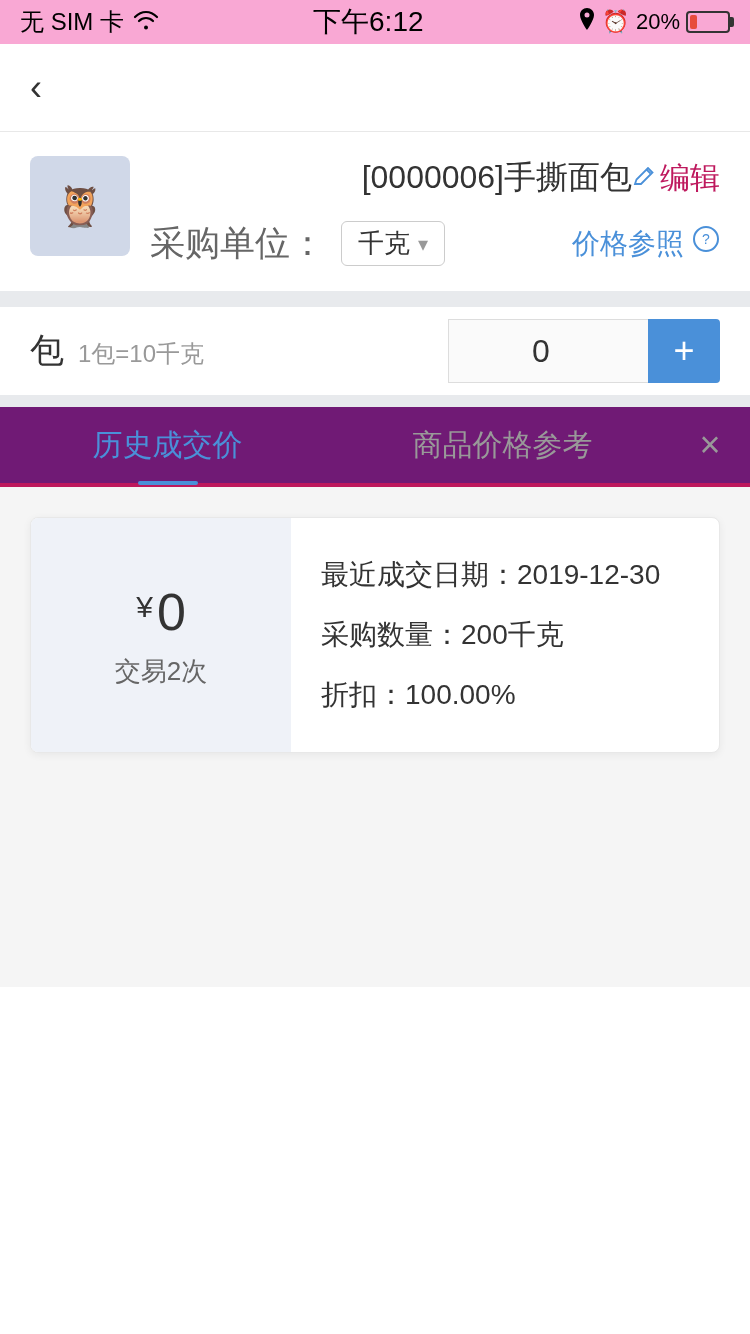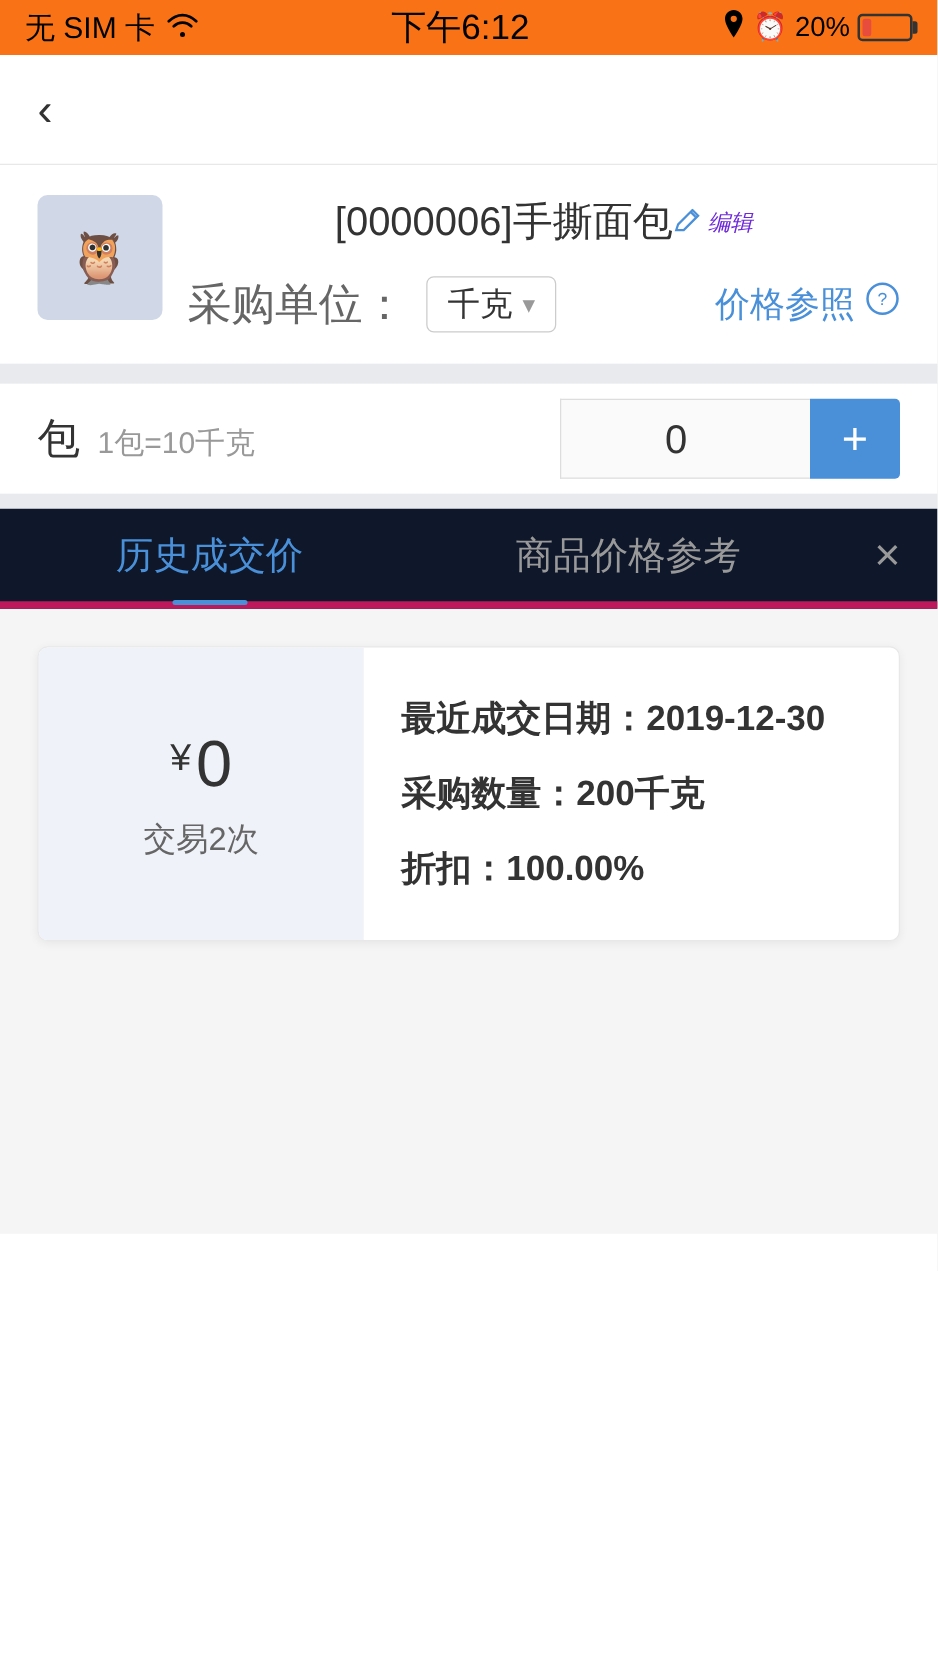--- a/index.html
+++ b/index.html
@@ -9,21 +9,21 @@
       min-height: 1334px;
       font-family: -apple-system, 'PingFang SC', 'Helvetica Neue', Arial, sans-serif;
       background: #f5f5f5;
       overflow-x: hidden;
     }
 
     
     .status-bar {
       width: 750px;
       height: 44px;
-      background: #f97316;
+      background: #f9a8d4;
       display: flex;
       align-items: center;
       justify-content: space-between;
       padding: 0 20px;
       font-size: 26px;
       color: #000;
     }
     .status-left { display: flex; align-items: center; gap: 8px; font-size: 24px; }
     .status-center { font-size: 28px; font-weight: 500; }
     .status-right { display: flex; align-items: center; gap: 6px; font-size: 22px; }
@@ -101,36 +101,35 @@
     .owl-icon {
       font-size: 40px;
       color: #8899bb;
     }
     .product-info {
       flex: 1;
     }
     .product-name-row {
       display: flex;
       align-items: center;
-      justify-content: center;
+      justify-content: flex-end;
       margin-bottom: 20px;
     }
     .product-name {
       font-size: 32px;
       color: #333;
       font-weight: 500;
     }
     .edit-btn {
-      font-size: 18px;
-      color: #6d28d9;
+      font-size: 30px;
+      color: #be185d;
       display: flex;
       align-items: center;
       gap: 6px;
       cursor: pointer;
-      font-style: italic;
     }
     .purchase-unit-row {
       display: flex;
       align-items: center;
       justify-content: space-between;
     }
     .purchase-unit-label {
       font-size: 35px;
       color: #666;
       margin-right: 16px;
@@ -219,26 +218,26 @@
 
     
     .divider-medium {
       width: 750px;
       height: 12px;
       background: #e8eaed;
     }
 
     
     .tab-bar {
-      background: #0f172a;
+      background: #701a75;
       display: flex;
       align-items: center;
       position: relative;
       height: 80px;
-      border-bottom: 6px solid #be185d;
+      border-bottom: 4px solid #be185d;
     }
     .tab-item {
       flex: 1;
       display: flex;
       align-items: center;
       justify-content: center;
       height: 80px;
       font-size: 30px;
       color: #999;
       cursor: pointer;
@@ -314,21 +313,20 @@
       color: #666;
       margin-top: 12px;
     }
     .trans-right {
       flex: 1;
       padding: 36px 30px;
       display: flex;
       flex-direction: column;
       justify-content: center;
       gap: 18px;
-      font-weight: bold;
     }
     .trans-detail-row {
       font-size: 28px;
       color: #333;
       line-height: 1.5;
     }
 
     
     .bottom-space {
       background: #fff;

